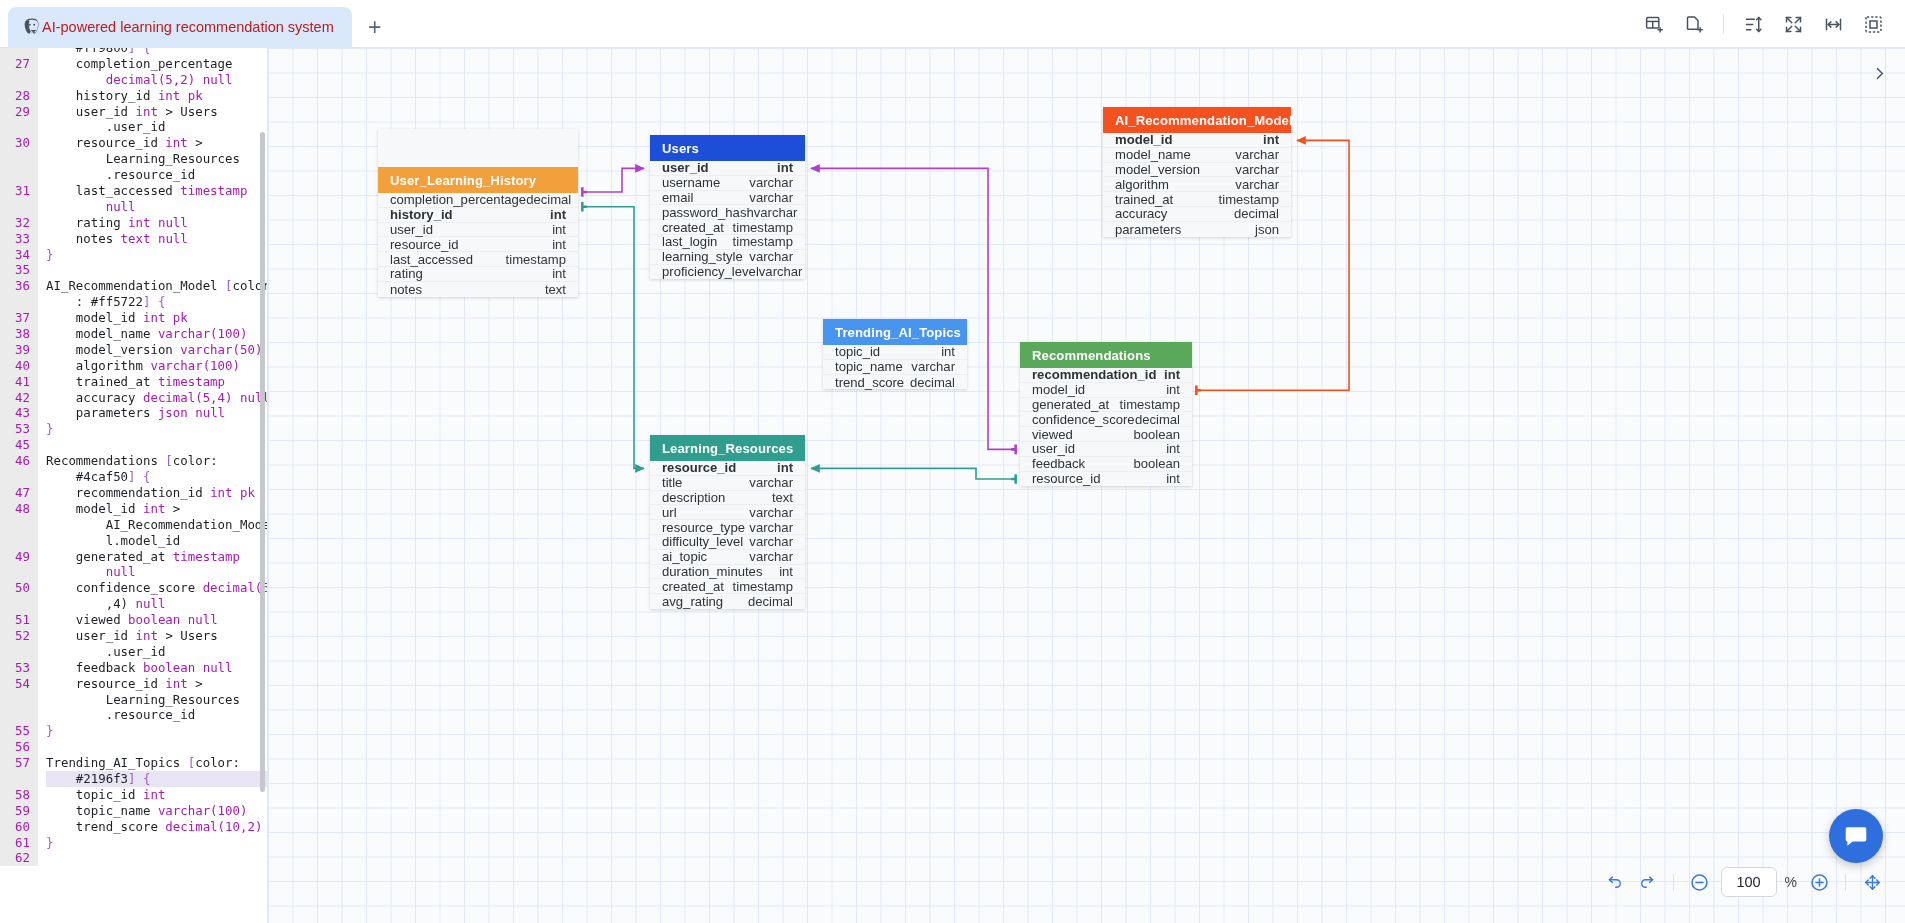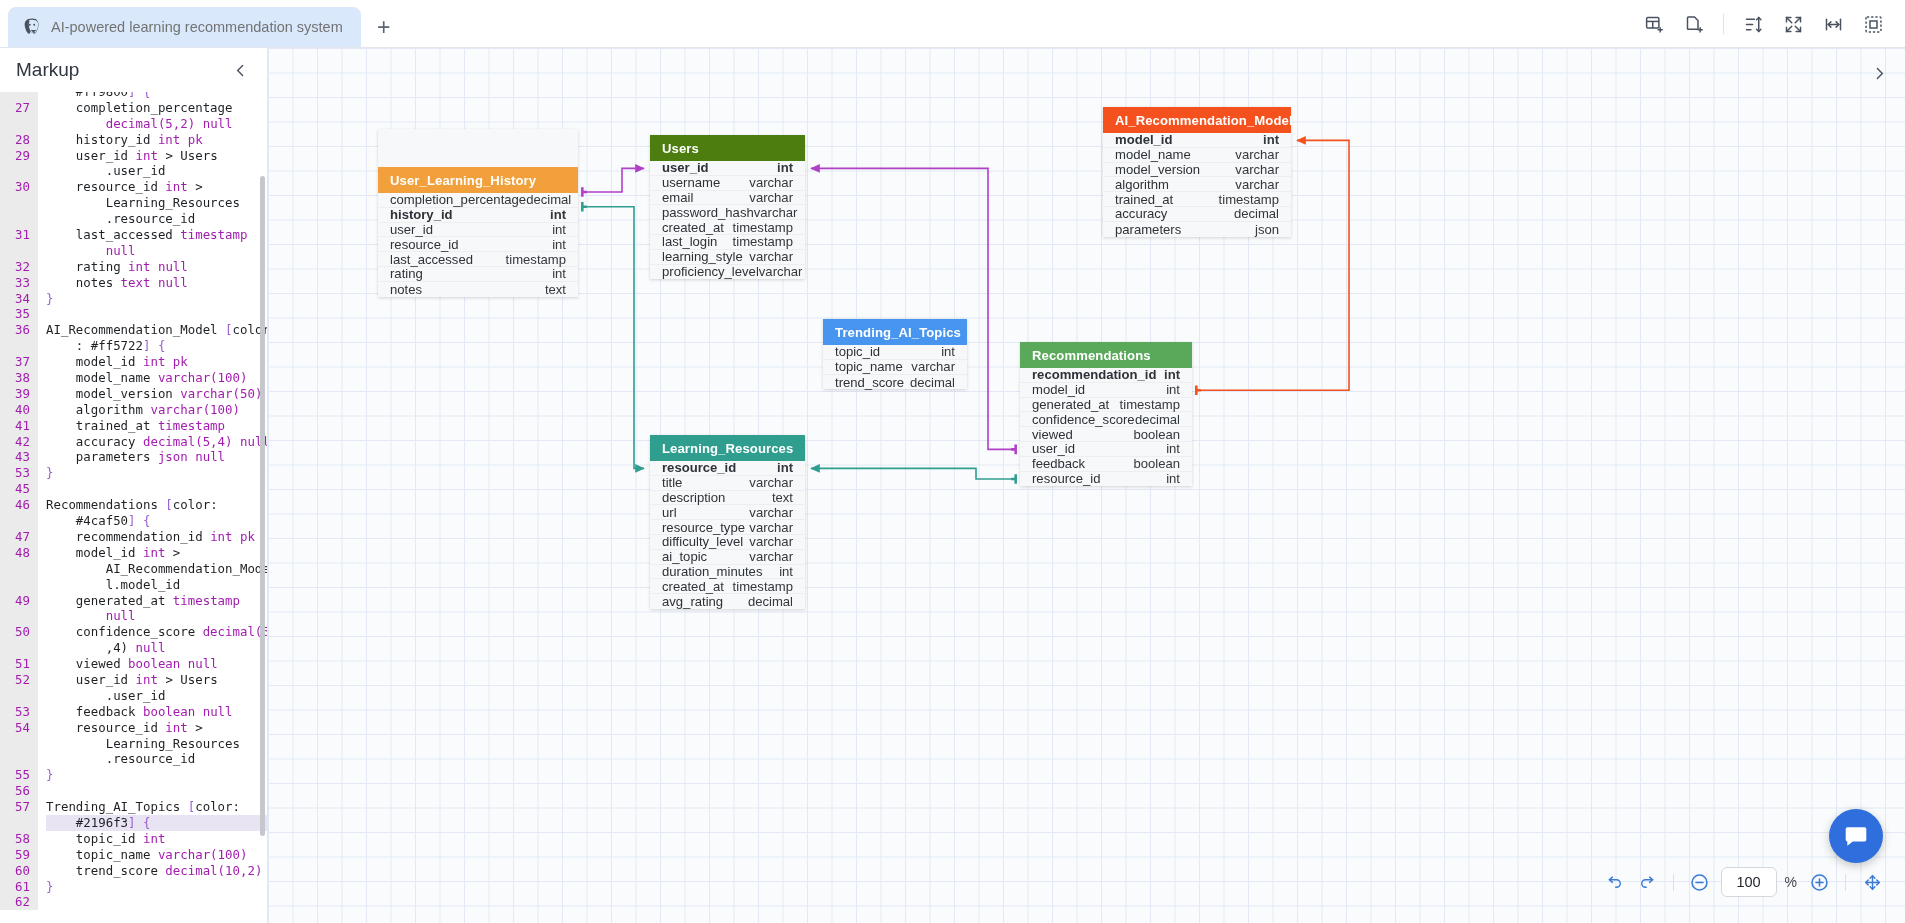--- a/index.html
+++ b/index.html
@@ -11,24 +11,24 @@
   }
   #app { position: relative; width: 1905px; height: 923px; }
 
   
   .tabbar {
     position: absolute; left: 0; top: 0; width: 1905px; height: 48px;
     background: #ffffff; border-bottom: 1px solid #e3e6ea;
     display: flex; align-items: flex-end;
   }
   .tab {
-    display: flex; align-items: center; gap: 9px;
+    display: flex; align-items: center; 
     height: 40px; margin-left: 8px; padding: 0 18px 0 14px;
     background: #d9e8fb; border-radius: 8px 8px 0 0;
-    font-size: 14.5px; color: #737373; white-space: nowrap;
+    font-size: 14.5px; color: #b91c1c; white-space: nowrap;
   }
   .tab-logo { width: 20px; height: 20px; display: block; }
   .tab-newbtn {
     width: 34px; height: 34px; margin-left: 6px; margin-bottom: 3px;
     display: flex; align-items: center; justify-content: center;
     font-size: 23px; color: #5c6470; font-weight: 300; cursor: pointer;
     border-radius: 5px;
   }
   .toolbar-right {
     position: absolute; right: 14px; top: 6px;
@@ -220,28 +220,20 @@
       <div class="tbtn">
         <svg width="21" height="21" viewBox="0 0 24 24" fill="none" stroke="currentColor" stroke-width="1.7" stroke-dasharray="2.6 2.2">
           <rect x="3.5" y="3.5" width="17" height="17" rx="1"></rect>
           <rect x="8" y="8" width="8" height="8" stroke-dasharray="0" fill="none"></rect>
         </svg>
       </div>
     </div>
   </div>
 
   <div class="editor">
-    <div class="editor-head">
-      <span class="editor-title">Markup</span>
-      <span class="editor-collapse">
-        <svg width="17" height="17" viewBox="0 0 24 24" fill="none" stroke="currentColor" stroke-width="2" stroke-linecap="round">
-          <polyline points="15,5 8,12 15,19"></polyline>
-        </svg>
-      </span>
-    </div>
     <div class="code-wrap">
       <div class="code">
         <div class="gutter" id="gutter">
             <div></div>
             <div>27</div>
             <div></div>
             <div>28</div>
             <div>29</div>
             <div></div>
             <div>30</div>
@@ -412,21 +404,21 @@
           <div class="row">
             <span class="fname">rating</span>
             <span class="ftype">int</span>
           </div>
           <div class="row">
             <span class="fname">notes</span>
             <span class="ftype">text</span>
           </div>
         </div>
         <div class="tbl" style="left: 382px; top: 87px; width: 155px;">
-          <div class="tbl-head" style="background: #4d7c0f;">Users</div>
+          <div class="tbl-head" style="background: #1d4ed8;">Users</div>
           <div class="row pk">
             <span class="fname">user_id</span>
             <span class="ftype">int</span>
           </div>
           <div class="row">
             <span class="fname">username</span>
             <span class="ftype">varchar</span>
           </div>
           <div class="row">
             <span class="fname">email</span>

